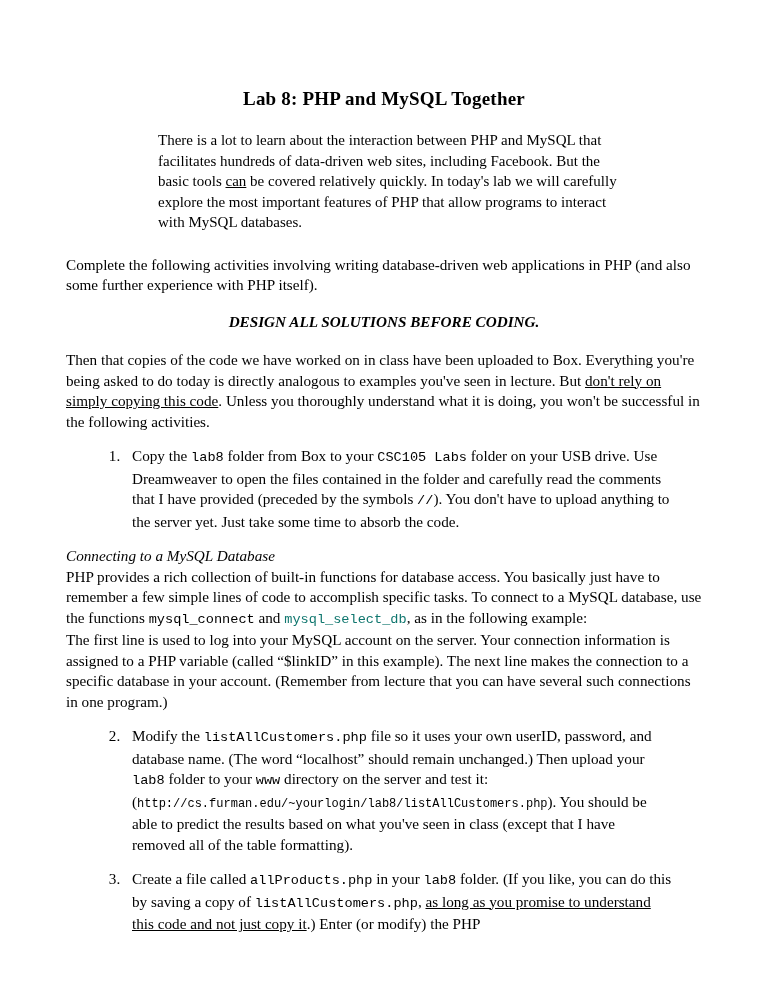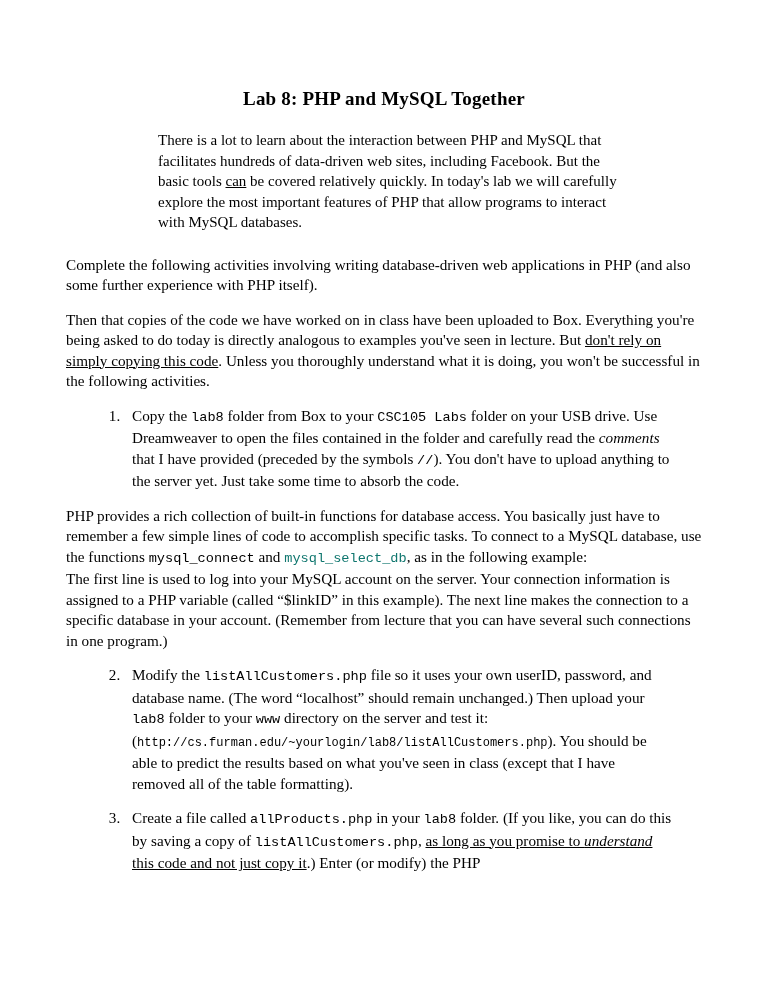--- a/index.html
+++ b/index.html
@@ -55,21 +55,20 @@
     font-size: 13.6px;
   }
   .mono-small {
     font-family: "Liberation Mono", monospace;
     font-size: 12px;
   }
   u, .u {
     text-decoration: underline;
   }
   .it {
-    font-style: italic;
   }
   ol.numlist {
     margin: 0 0 12px 0;
     padding: 0 0 0 58px;
     list-style-type: decimal;
   }
   ol.numlist > li {
     font-size: 15.2px;
     line-height: 20.5px;
     margin-bottom: 14px;
@@ -105,27 +104,29 @@
 <div class="page">
 
   <h1 class="title">Lab 8: PHP and MySQL Together</h1>
 
   <div class="indent-block">
     <span>There is a lot to learn about the interaction between PHP and MySQL that facilitates hundreds of data-driven web sites, including Facebook.  But the basic tools </span><u>can</u><span> be covered relatively quickly.  In today's lab we will carefully explore the most important features of PHP that allow programs to interact with MySQL databases.</span>
   </div>
 
   <p class="body-p" style="margin-top:22px;">Complete the following activities involving writing database-driven web applications in PHP (and also some further experience with PHP itself).</p>
 
+  <p class="center-bold-italic">DESIGN ALL SOLUTIONS BEFORE CODING.</p>
 
   <p class="body-p"><span>Then that copies of the code we have worked on in class have been uploaded to Box.  Everything you're being asked to do today is directly analogous to examples you've seen in lecture.  But </span><u>don't rely on simply copying this code</u><span>.  Unless you thoroughly understand what it is doing, you won't be successful in the following activities.</span></p>
 
   <ol class="numlist" start="1">
     <li><span>Copy the </span><span class="mono">lab8</span><span> folder from Box to your </span><span class="mono">CSC105 Labs</span><span> folder on your USB drive.  Use Dreamweaver to open the files contained in the folder and carefully read the </span><span class="it">comments</span><span> that I have provided (preceded by the symbols </span><span class="mono">//</span><span>).  You don't have to upload anything to the server yet.  Just take some time to absorb the code.</span></li>
   </ol>
 
+  <p class="subhead-italic">Connecting to a MySQL Database</p>
 
   <p class="body-p tight"><span>PHP provides a rich collection of built-in functions for database access.  You basically just have to remember a few simple lines of code to accomplish specific tasks.  To connect to a MySQL database, use the functions </span><span class="mono">mysql_connect</span><span> and </span><span class="mono grey">mysql_select_db</span><span>, as in the following example:</span></p>
 
 
   <p class="body-p">The first line is used to log into your MySQL account on the server.  Your connection information is assigned to a PHP variable (called “$linkID” in this example).  The next line makes the connection to a specific database in your account.  (Remember from lecture that you can have several such connections in one program.)</p>
 
   <ol class="numlist" start="2">
     <li><span>Modify the </span><span class="mono">listAllCustomers.php</span><span> file so it uses your own userID, password, and database name.  (The word “localhost” should remain unchanged.)  Then upload your </span><span class="mono">lab8</span><span> folder to your </span><span class="mono">www</span><span> directory on the server and test it: (</span><span class="mono-small">http://cs.furman.edu/~yourlogin/lab8/listAllCustomers.php</span><span>).  You should be able to predict the results based on what you've seen in class (except that I have removed all of the table formatting).</span></li>
     <li><span>Create a file called </span><span class="mono">allProducts.php</span><span> in your </span><span class="mono">lab8</span><span> folder.  (If you like, you can do this by saving a copy of </span><span class="mono">listAllCustomers.php</span><span>, </span><u>as long as you promise to </u><u class="it">understand</u><u> this code and not just copy it</u><span>.)  Enter (or modify) the PHP</span></li>
   </ol>

